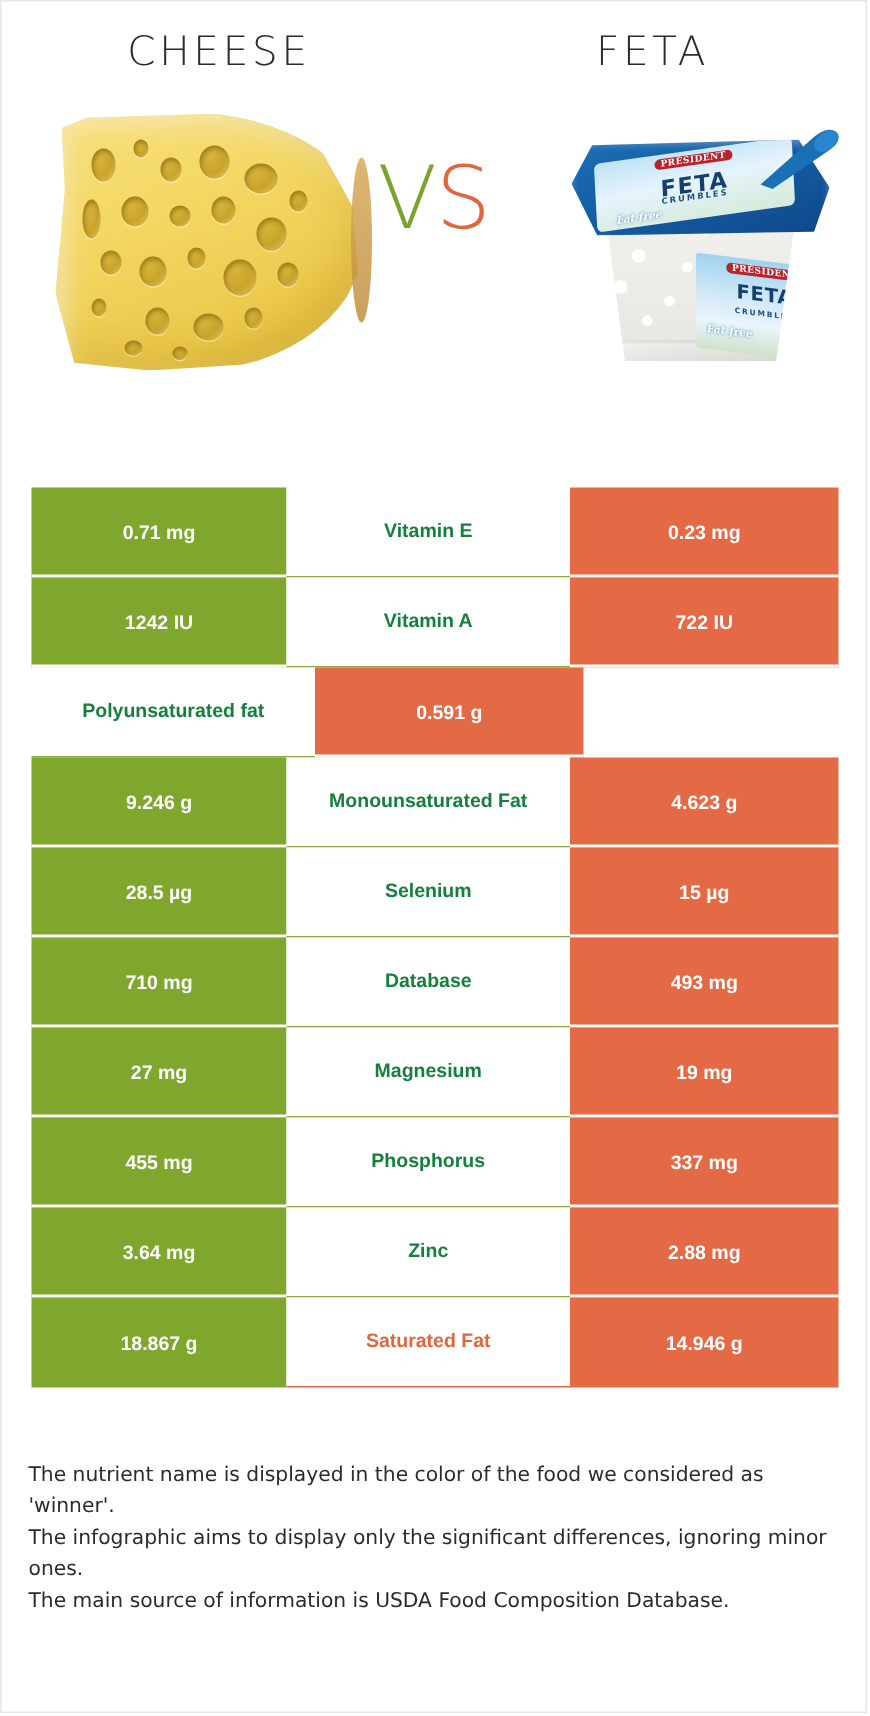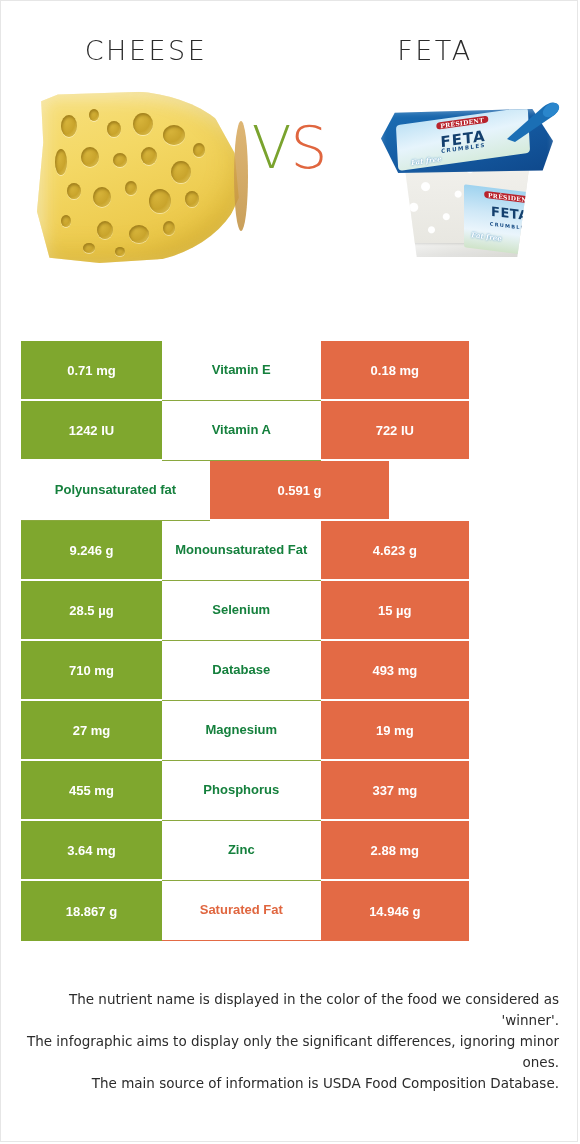--- a/index.html
+++ b/index.html
@@ -21,21 +21,20 @@
     height: 1142px;
     border: 1px solid #e6e6e6;
     box-sizing: border-box;
     background: #ffffff;
   }
 
   
   .header {
     position: relative;
     height: 60px;
-    margin-top: 16px;
   }
   .food-title {
     position: absolute;
     top: 18px;
     font-family: "DejaVu Sans", sans-serif;
     font-weight: 300;
     font-size: 27px;
     letter-spacing: 2.5px;
     color: #2b2b2b;
     text-transform: uppercase;
@@ -251,21 +250,21 @@
     position: absolute;
     right: -6px; top: 6px;
     width: 58px; height: 44px;
     z-index: 3;
   }
 
   
   .table {
     position: relative;
     margin: 14px 20px 12px 20px;
-    width: 448px;
+    width: 558px;
   }
   .row {
     display: flex;
     height: 60px;
   }
   .cell {
     display: flex;
     align-items: center;
     justify-content: center;
     text-align: center;
@@ -302,21 +301,21 @@
     border-bottom: 1px solid #e36a45;
   }
   .row:last-child .cell.left,
   .row:last-child .cell.right {
     border-bottom: none;
   }
 
   
   .footer {
     margin: 48px 18px 0 18px;
-    text-align: right;
+    text-align: left;
     font-family: "DejaVu Sans", sans-serif;
     font-size: 13.5px;
     line-height: 1.55;
     color: #2b2b2b;
   }
   .footer p { margin: 0; }
 </style>
 </head>
 <body>
 
@@ -385,21 +384,21 @@
       </svg>
     </div>
 
   </div>
 
   <div class="table">
 
     <div class="row">
       <div class="cell left">0.71 mg</div>
       <div class="cell mid">Vitamin E</div>
-      <div class="cell right">0.18 mg</div>
+      <div class="cell right">0.23 mg</div>
     </div>
 
     <div class="row">
       <div class="cell left">1242 IU</div>
       <div class="cell mid">Vitamin A</div>
       <div class="cell right">722 IU</div>
     </div>
 
     <div class="row">
       <div class="cell mid">Polyunsaturated fat</div>

